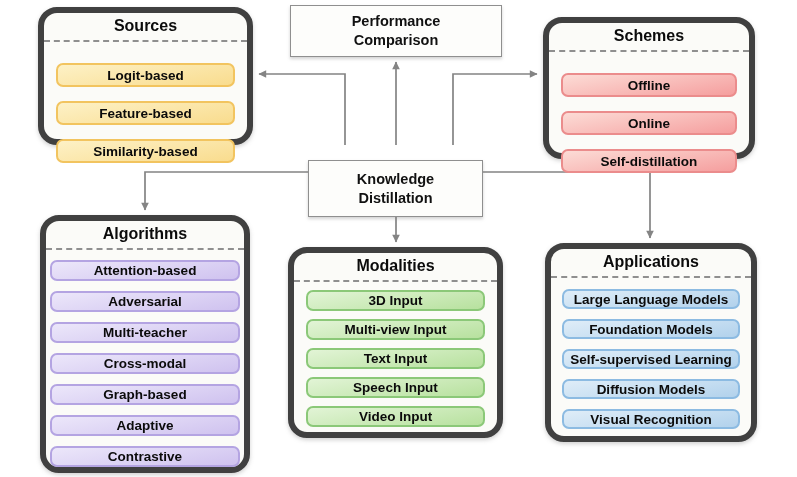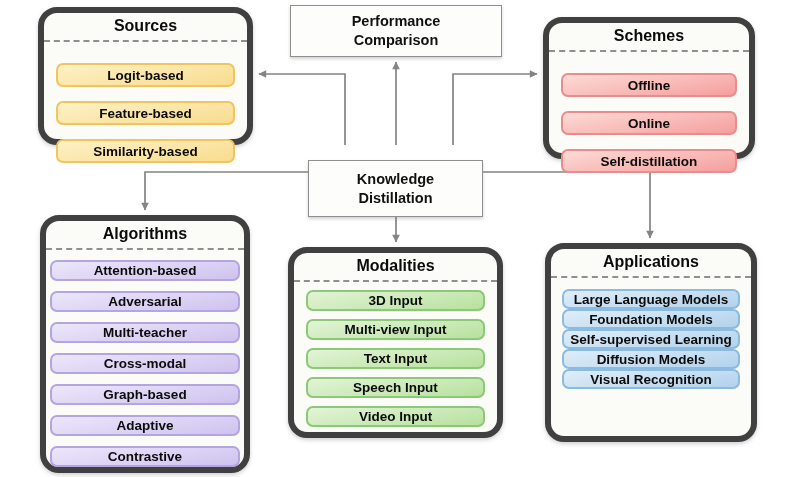--- a/index.html
+++ b/index.html
@@ -102,21 +102,21 @@
   .pos-schemes .pills      { padding: 13px 12px; gap: 6px; }
   .pos-sources .pill,
   .pos-schemes .pill       { height: 24px; margin-top: 8px; }
 
   .pos-algorithms .pills   { padding: 10px 4px; gap: 10px; }
   .pos-algorithms .pill    { height: 21px; }
 
   .pos-modalities .pills   { padding: 8px 12px 9px; gap: 8px; }
   .pos-modalities .pill    { height: 21px; }
 
-  .pos-applications .pills { padding: 11px 11px; }
+  .pos-applications .pills { padding: 11px 11px; gap: 10px; }
   .pos-applications .pill  { height: 20px; font-size: 13.5px; }
 </style>
 </head>
 <body style="--connector: #848484; --panel-background: #FBFBF8; --panel-border: #A0A0A0; --node-border: #8F8F8F; --text: #0B0B0B;">
 
 <div class="canvas">
 
   <svg class="connectors" viewBox="0 0 797 477" xmlns="http://www.w3.org/2000/svg">
     <defs>
       <marker id="arw" markerWidth="9" markerHeight="9" refX="7.6" refY="4.5" orient="auto" markerUnits="userSpaceOnUse">

